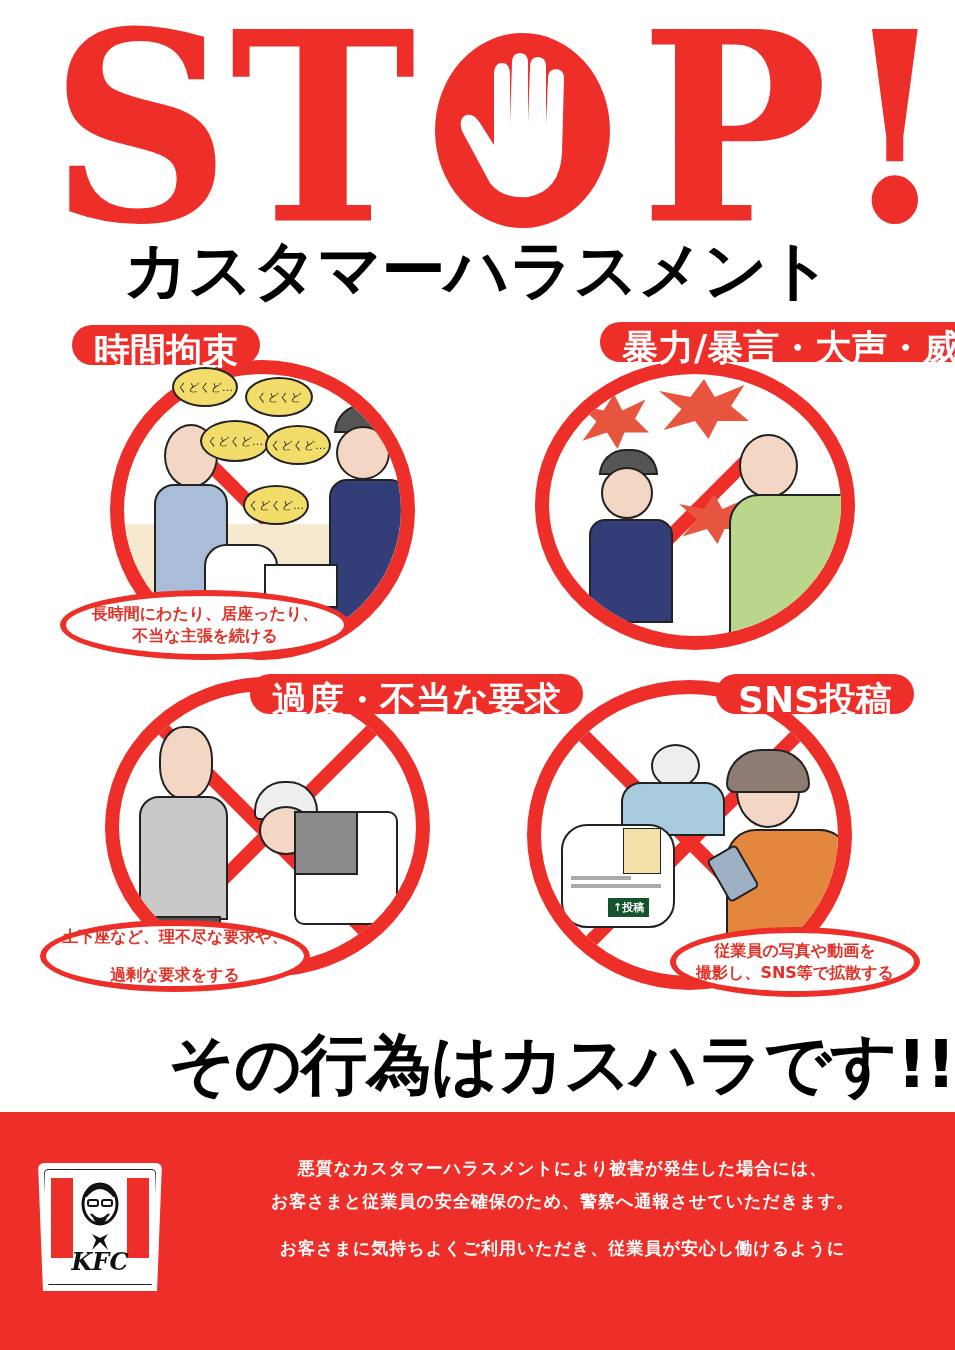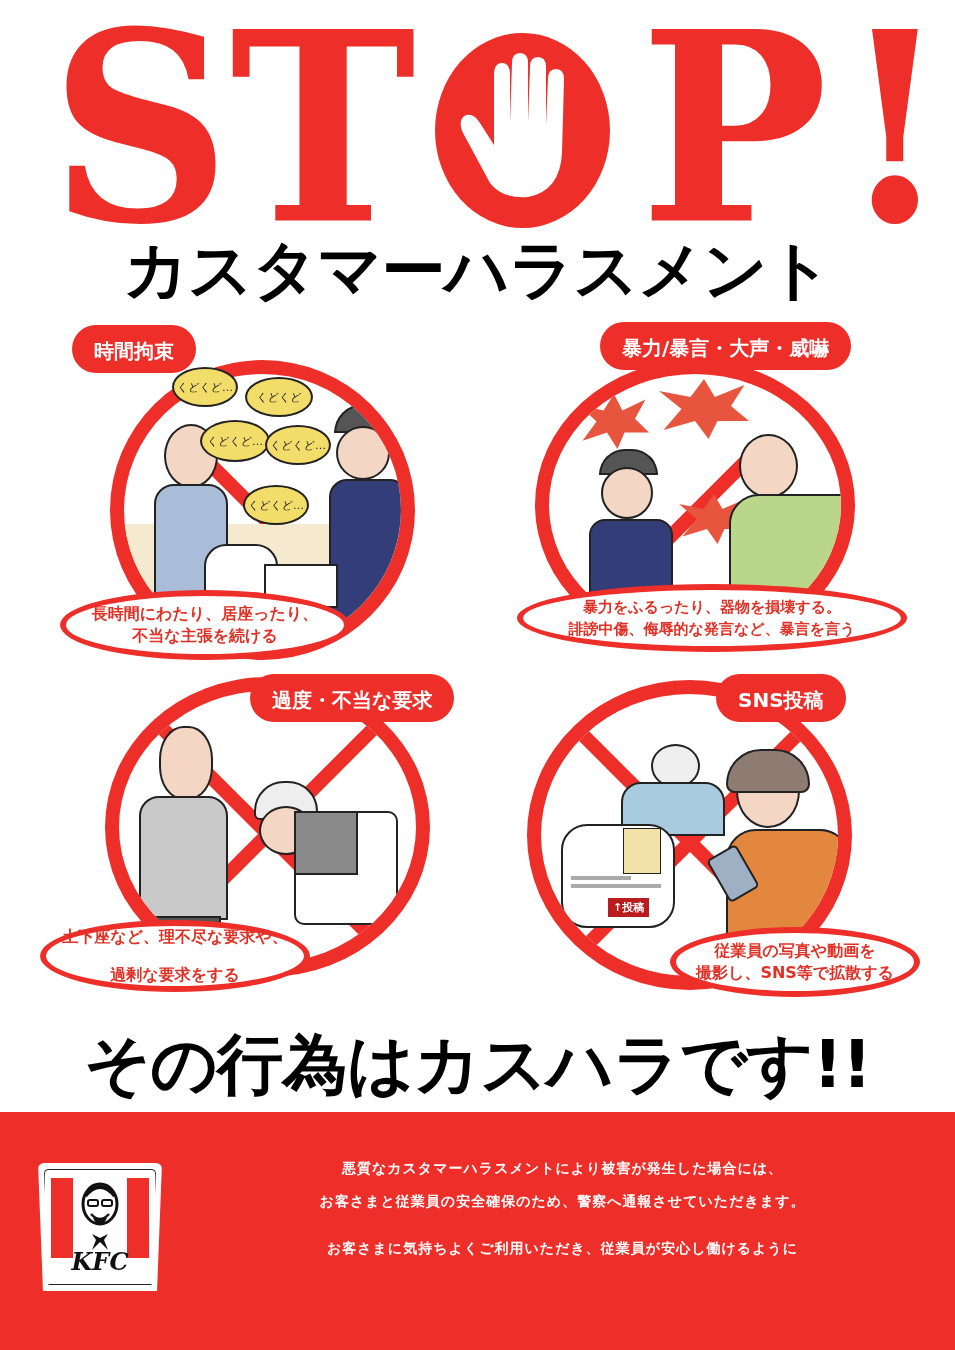--- a/index.html
+++ b/index.html
@@ -11,41 +11,41 @@
   .stop-wrap { left:50px; top:28px; width:860px; height:200px; }
   .stop-letter { position:absolute; top:0; height:200px; color:#ED2E29; font-family:"DejaVu Serif", serif;
                  font-weight:900; font-size:250px; line-height:200px; letter-spacing:-6px; transform:scaleY(1.05); }
   .subtitle { left:0; width:955px; top:228px; text-align:center; font-weight:bold; font-size:64px;
               letter-spacing:-1px; color:#000; line-height:84px; }
 
   
   .panel { position:absolute; }
   .circle { position:absolute; border:14px solid #ED2E29; border-radius:50%; box-sizing:border-box; background:#fff; overflow:hidden; }
   .slash { position:absolute; left:50%; top:50%; height:14px; background:#ED2E29; transform-origin:0 50%; }
-  .tag { position:absolute; background:#ED2E29; color:#fff; font-weight:bold; font-size:20px; border-radius:28px;
-         padding:0 22px; height:48px; line-height:52px; white-space:nowrap; }
+  .tag { position:absolute; background:#ED2E29; color:#fff; font-weight:bold; font-size:36px; border-radius:28px;
+         padding:0 22px; height:40px; line-height:52px; white-space:nowrap; }
   .caption { position:absolute; background:#fff; border:6px solid #ED2E29; border-radius:50%; box-sizing:border-box;
              color:#E03126; font-weight:bold; font-size:16px; line-height:22px; text-align:center;
              display:flex; flex-direction:column; justify-content:center; align-items:center; }
   .scene { position:absolute; }
 
   .bubble { position:absolute; background:#F2DC6A; border:2px solid #222; border-radius:50%; font-size:11px;
             display:flex; align-items:center; justify-content:center; color:#222; }
 
-  .closing { left:0; width:955px; top:1020px; text-align:center; font-weight:bold; font-size:66px; color:#000; line-height:90px; letter-spacing:-1px; }
+  .closing { left:0; width:955px; top:1020px; text-align:right; font-weight:bold; font-size:66px; color:#000; line-height:90px; letter-spacing:-1px; }
 
   .footer { left:0; top:1112px; width:955px; height:238px; background:#ED2E29; }
   .logo { left:38px; top:1163px; width:124px; height:128px; background:#fff; border-radius:6px;
           clip-path:polygon(0 0,100% 0,96% 100%,4% 100%); }
   .logo-inner { position:absolute; left:6px; top:6px; right:6px; bottom:6px; border:1.5px solid #222; border-radius:4px;
                 clip-path:polygon(0 0,100% 0,96% 100%,4% 100%); background:#fff; }
   .logo-bar { position:absolute; top:8px; width:22px; height:80px; background:#ED2E29; }
   .logo-text { position:absolute; left:0; right:0; bottom:8px; text-align:center; font-family:"DejaVu Serif", serif;
                font-weight:900; font-style:italic; font-size:24px; color:#111; }
-  .footer-text { left:170px; width:785px; text-align:center; color:#fff; font-weight:bold; font-size:14px; line-height:33px; letter-spacing:1px; }
+  .footer-text { left:170px; width:785px; text-align:center; color:#fff; font-weight:bold; font-size:17px; line-height:33px; letter-spacing:1px; }
 </style>
 </head>
 <body>
 
 <div class="abs stop-wrap">
   <span class="stop-letter" style="left:0;">S</span>
   <span class="stop-letter" style="left:180px;">T</span>
 
   <div style="position:absolute; left:385px; top:5px; width:175px; height:195px;">
     <div style="position:absolute; inset:0; border-radius:50%; background:#ED2E29;"></div>
@@ -98,24 +98,20 @@
       <div style="position:absolute; left:10px; top:0; width:55px; height:22px; border-radius:30px 30px 0 0; background:#555; border:2px solid #222;"></div>
       <div style="position:absolute; left:12px; top:18px; width:48px; height:48px; border-radius:50%; background:#F3D7C4; border:2px solid #222;"></div>
       <div style="position:absolute; left:0; top:70px; width:80px; height:100px; background:#333E78; border:2px solid #222; border-radius:16px 16px 0 0;"></div>
     </div>
     <div class="scene" style="left:170px; top:60px; width:130px; height:220px;">
       <div style="position:absolute; left:20px; top:0; width:55px; height:60px; border-radius:50%; background:#F3D7C4; border:2px solid #222;"></div>
       <div style="position:absolute; left:10px; top:60px; width:120px; height:150px; background:#B9D68B; border:2px solid #222; border-radius:30px 0 0 0;"></div>
     </div>
   </div>
   <div class="tag" style="left:95px; top:0;">暴力/暴言・大声・威嚇</div>
-  <div class="caption" style="left:12px; top:262px; width:390px; height:68px; font-size:15px;">
-    <span>暴力をふるったり、器物を損壊する。</span>
-    <span>誹謗中傷、侮辱的な発言など、暴言を言う</span>
-  </div>
 </div>
 
 <div class="panel" style="left:40px; top:672px; width:470px; height:330px;">
   <div class="circle" style="left:65px; top:5px; width:325px; height:300px;">
     <div class="slash" style="width:320px; transform:rotate(45deg) translateX(-160px);"></div>
     <div class="slash" style="width:320px; transform:rotate(-45deg) translateX(-160px);"></div>
     <div class="scene" style="left:20px; top:35px; width:90px; height:230px;">
       <div style="position:absolute; left:20px; top:0; width:50px; height:70px; border-radius:45%; background:#F3D7C4; border:2px solid #222;"></div>
       <div style="position:absolute; left:0; top:70px; width:85px; height:120px; background:#C9C9C9; border:2px solid #222; border-radius:20px 20px 0 0;"></div>
       <div style="position:absolute; left:8px; top:190px; width:70px; height:40px; background:#555; border:2px solid #222;"></div>
@@ -139,21 +135,21 @@
     <div class="slash" style="width:320px; transform:rotate(45deg) translateX(-160px);"></div>
     <div class="slash" style="width:320px; transform:rotate(-45deg) translateX(-160px);"></div>
     <div class="scene" style="left:80px; top:50px; width:100px; height:90px;">
       <div style="position:absolute; left:30px; top:0; width:45px; height:40px; border-radius:50%; background:#EEE; border:2px solid #222;"></div>
       <div style="position:absolute; left:0; top:38px; width:100px; height:50px; background:#A9CBE0; border:2px solid #222; border-radius:20px 20px 0 0;"></div>
     </div>
     <div class="scene" style="left:20px; top:130px; width:110px; height:100px; background:#fff; border:2px solid #222; border-radius:26px;">
       <div style="position:absolute; left:60px; top:2px; width:36px; height:44px; background:#F2E2AA; border:1.5px solid #222;"></div>
       <div style="position:absolute; left:8px; top:50px; width:60px; height:4px; background:#AAA;"></div>
       <div style="position:absolute; left:8px; top:58px; width:90px; height:4px; background:#AAA;"></div>
-      <div style="position:absolute; left:45px; top:72px; background:#b91c1c; color:#fff; font-size:11px; font-weight:bold; padding:2px 5px;">↑投稿</div>
+      <div style="position:absolute; left:45px; top:72px; background:#14532d; color:#fff; font-size:11px; font-weight:bold; padding:2px 5px;">↑投稿</div>
     </div>
     <div class="scene" style="left:165px; top:60px; width:140px; height:230px;">
       <div style="position:absolute; left:30px; top:0; width:60px; height:70px; border-radius:50%; background:#F3D7C4; border:2px solid #222;"></div>
       <div style="position:absolute; left:20px; top:-5px; width:80px; height:40px; border-radius:40px 40px 10px 10px; background:#8E7C72; border:2px solid #222;"></div>
       <div style="position:absolute; left:20px; top:75px; width:120px; height:150px; background:#E3873F; border:2px solid #222; border-radius:30px 30px 0 0;"></div>
       <div style="position:absolute; left:10px; top:95px; width:30px; height:45px; background:#9EB1C4; border:2px solid #222; border-radius:5px; transform:rotate(-30deg);"></div>
     </div>
   </div>
   <div class="tag" style="left:211px; top:2px;">SNS投稿</div>
   <div class="caption" style="left:165px; top:255px; width:250px; height:70px;">

